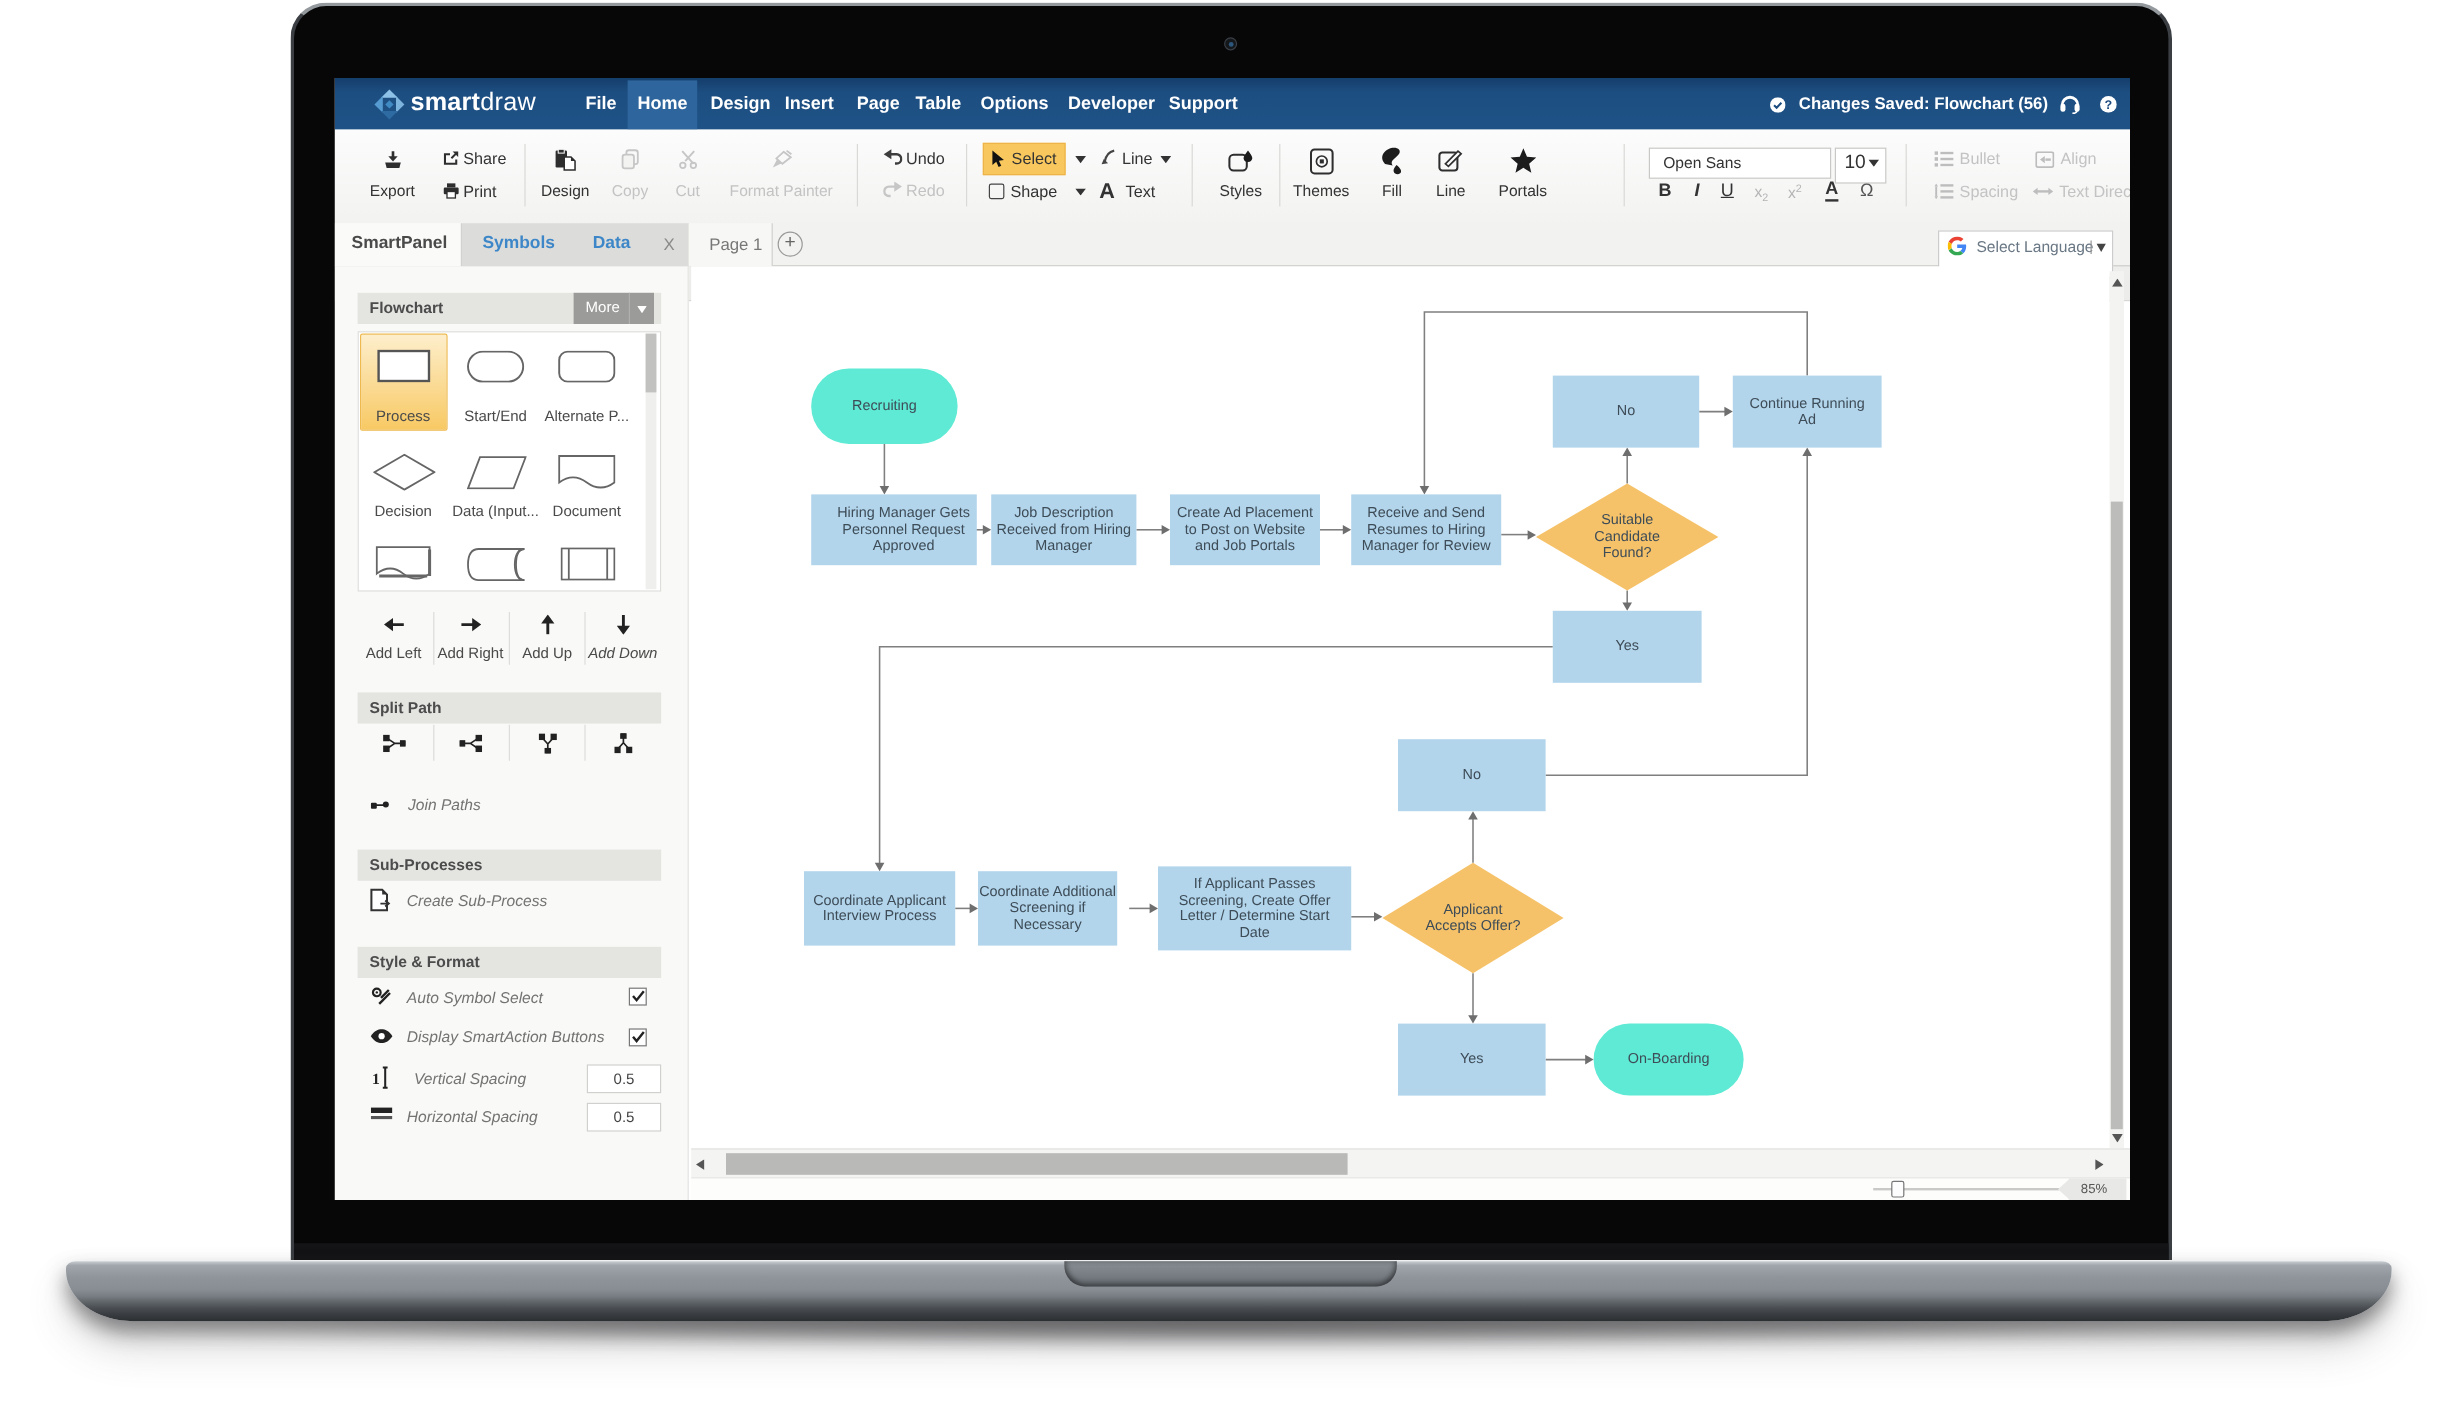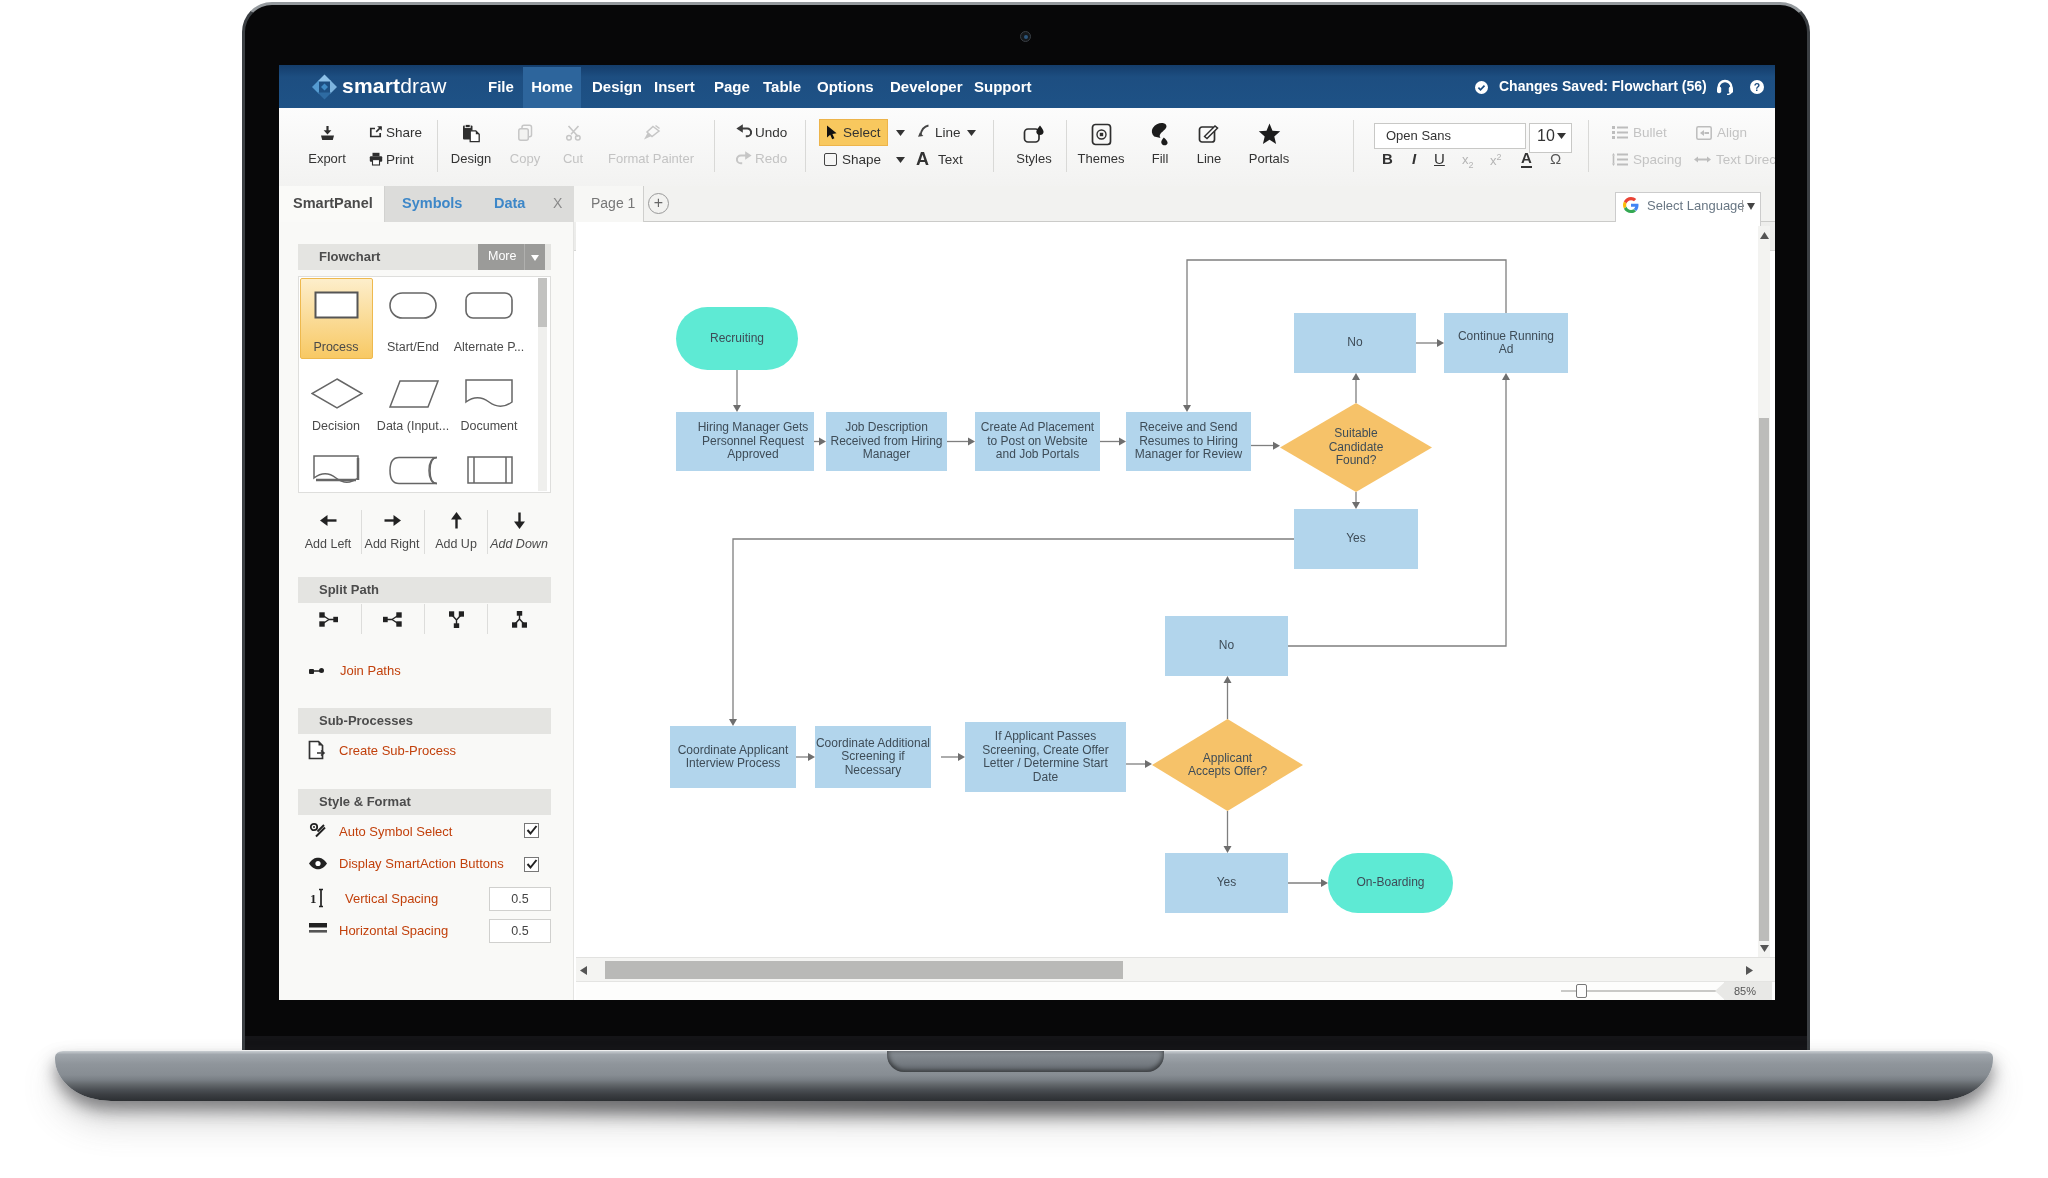--- a/index.html
+++ b/index.html
@@ -25,22 +25,22 @@
 .sep{position:absolute;top:12px;width:1px;height:52px;background:#d9d9d7;}
 .til{position:absolute;font-size:13px;color:#333;text-align:center;transform:translateX(-50%);white-space:nowrap;}
 .tild{color:#c3c3c3;}
 .trow{position:absolute;font-size:13.5px;color:#333;white-space:nowrap;}
 .trowd{color:#c3c3c3;white-space:nowrap;}
 
 .tabs{position:absolute;left:0;top:121px;width:1496px;height:36px;background:#f2f2f0;border-bottom:1px solid #cbcbc9;box-sizing:border-box;}
 
 .panel{position:absolute;left:0;top:157px;width:295px;height:778px;background:#f9f9f7;border-right:1px solid #e4e4e2;box-sizing:border-box;}
 .phead{position:absolute;left:19px;width:253px;height:26px;background:#e4e4e1;color:#4c4c4c;font-size:13px;font-weight:bold;line-height:26px;}
-.phead span{margin-left:21px;}
-.plabel{position:absolute;font-size:13px;color:#c2410c;}
+.phead span{margin-left:10px;}
+.plabel{position:absolute;font-size:13px;color:#737373;font-style:italic;}
 .shlab{position:absolute;font-size:12.5px;color:#4a4a4a;text-align:center;transform:translateX(-50%);white-space:nowrap;}
 .cell-sep{position:absolute;width:1px;background:#dddddb;}
 .cbx{position:absolute;width:13px;height:13px;border:1px solid #777;background:#fff;}
 .cbx svg{position:absolute;left:0px;top:-1px;}
 .spin{position:absolute;width:62px;height:24px;background:#fff;border:1px solid #d0d0ce;box-sizing:border-box;font-size:12.5px;color:#444;text-align:center;line-height:22px;}
 
 .cv{position:absolute;left:297px;top:157px;width:1182px;height:735px;background:#fff;overflow:hidden;}
 .bx{position:absolute;background:#b2d5ec;color:#3e4c57;font-size:12px;line-height:13.5px;display:flex;align-items:center;justify-content:center;text-align:center;}
 .gn{background:#5eead4;border-radius:32px;}
 .dtx{position:absolute;color:#3e4c57;font-size:12px;line-height:13.5px;display:flex;align-items:center;justify-content:center;text-align:center;background:none;}

